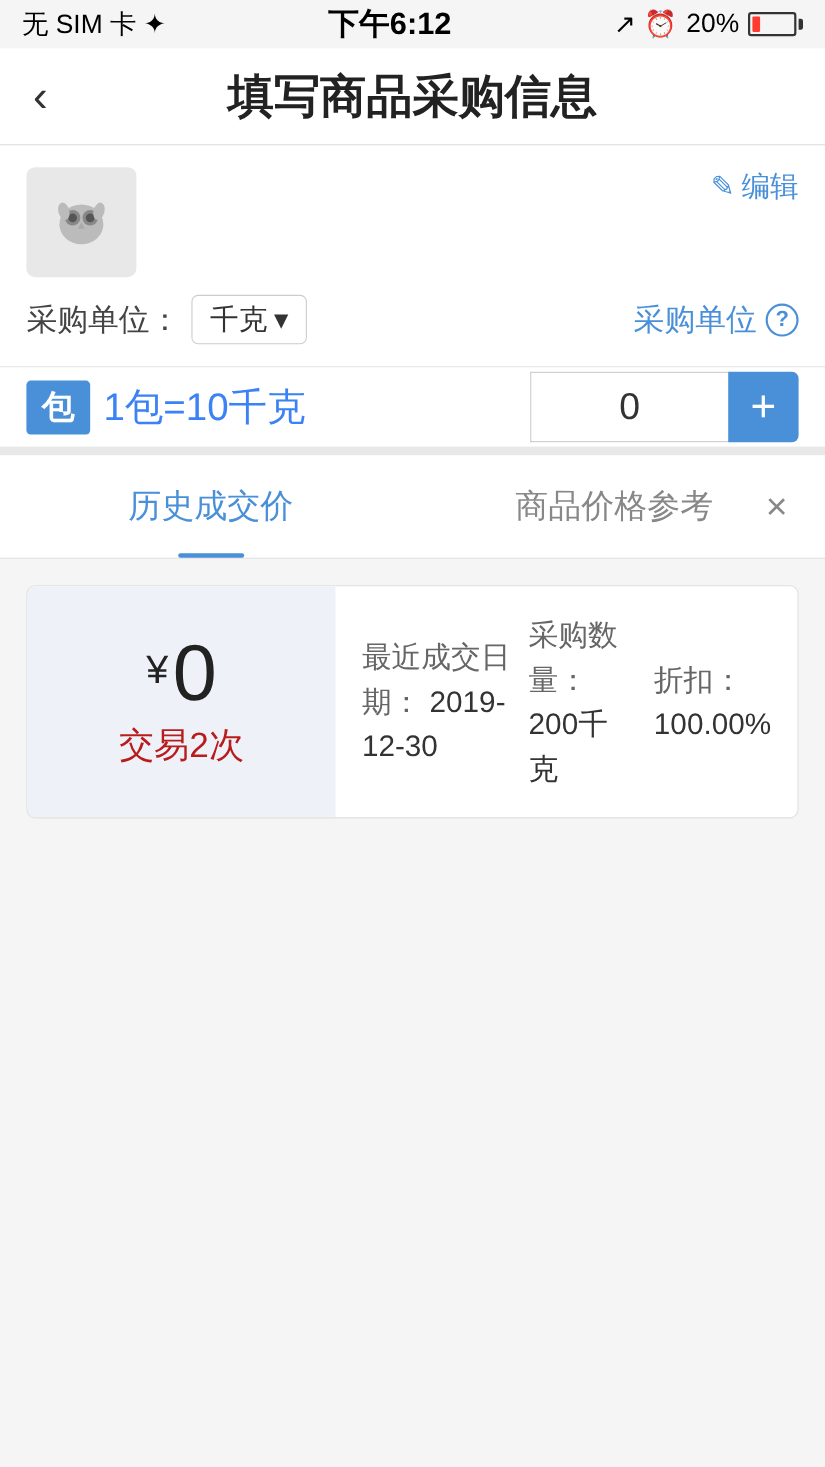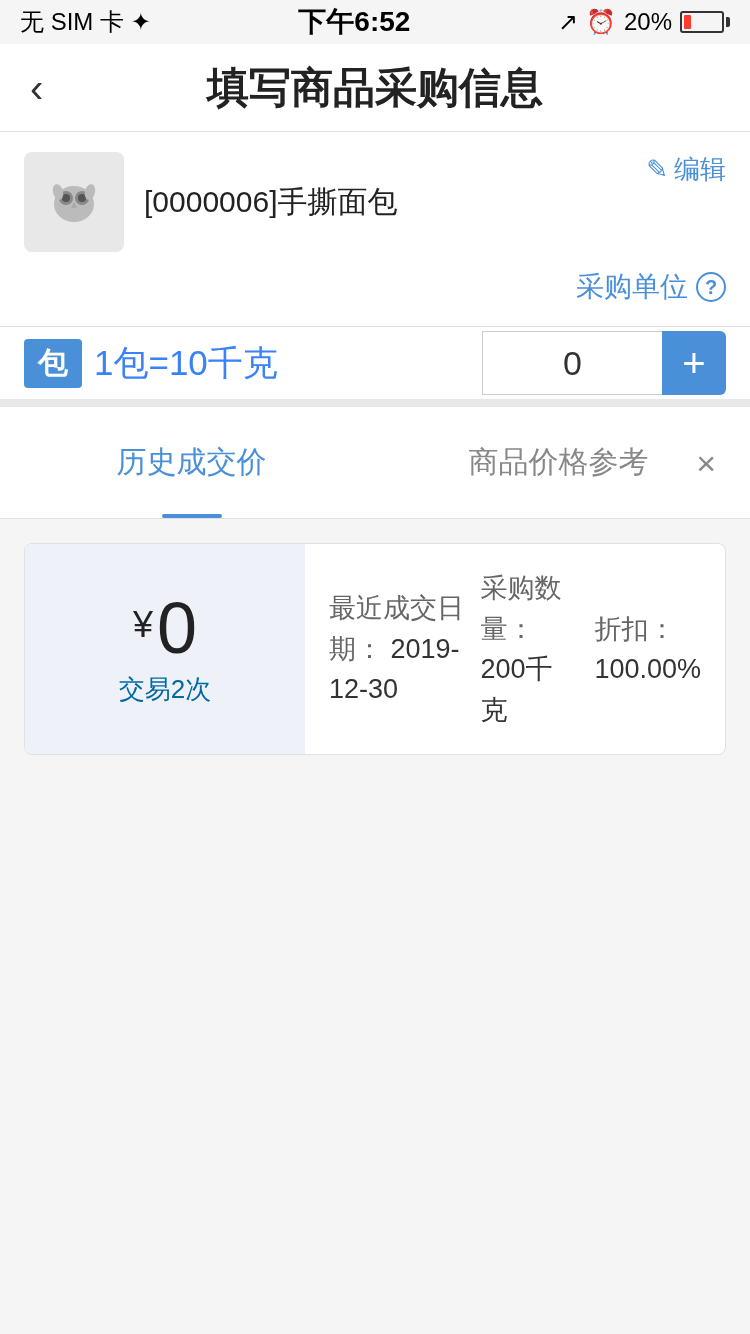--- a/index.html
+++ b/index.html
@@ -233,21 +233,21 @@
       justify-content: center;
       cursor: pointer;
       border-radius: 0 6px 6px 0;
     }
 
     
     .tabs-bar {
       background: #fff;
       display: flex;
       align-items: center;
-      height: 112px;
+      height: 94px;
       border-bottom: 1px solid #e0e0e0;
       padding: 0 8px;
       position: relative;
     }
     .tab-item {
       flex: 1;
       display: flex;
       flex-direction: column;
       align-items: center;
       justify-content: center;
@@ -318,22 +318,22 @@
       font-size: 36px;
       margin-top: 12px;
       margin-right: 4px;
     }
     .deal-price-num {
       font-size: 72px;
       font-weight: 400;
       line-height: 1;
     }
     .deal-count {
-      font-size: 26px;
-      color: #0369a1;
+      font-size: 32px;
+      color: #b91c1c;
       margin-top: 8px;
     }
     .deal-right {
       flex: 1;
       padding: 24px 24px;
       display: flex;
       flex-direction: row;
       justify-content: center;
       gap: 16px;
       align-items: center;
@@ -361,21 +361,21 @@
       font-weight: 700;
     }
   </style>
 </head>
 <body>
 
 <div class="status-bar">
   <div class="status-left">
     <span>无 SIM 卡 ✦</span>
   </div>
-  <div class="status-center">下午6:52</div>
+  <div class="status-center">下午6:12</div>
   <div class="status-right">
     <span>↗</span>
     <span>⏰</span>
     <span>20%</span>
     <span class="battery-icon">
       <span class="battery-body">
         <span class="battery-fill"></span>
       </span>
       <span class="battery-tip"></span>
     </span>
@@ -397,30 +397,34 @@
             <circle cx="22" cy="26" r="7" fill="#888"></circle>
             <circle cx="38" cy="26" r="7" fill="#888"></circle>
             <circle cx="22" cy="26" r="4" fill="#555"></circle>
             <circle cx="38" cy="26" r="4" fill="#555"></circle>
             <polygon points="30,30 27,36 33,36" fill="#aaa"></polygon>
             <ellipse cx="14" cy="20" rx="5" ry="8" fill="#bbb" transform="rotate(-15 14 20)"></ellipse>
             <ellipse cx="46" cy="20" rx="5" ry="8" fill="#bbb" transform="rotate(15 46 20)"></ellipse>
           </svg>
         </div>
       </div>
-      <span class="product-name">[0000006]手撕面包</span>
     </div>
     <div class="edit-link">
       <span>✎</span>
       <span>编辑</span>
     </div>
   </div>
 
   <div class="product-unit-row">
     <div class="unit-label">
+      <span>采购单位：</span>
+      <div class="unit-select">
+        <span>千克</span>
+        <span>▾</span>
+      </div>
     </div>
     <div class="price-ref">
       <span>采购单位</span>
       <span class="info-circle">?</span>
     </div>
   </div>
 </div>
 
 <div class="quantity-section">
   <div class="qty-label">

